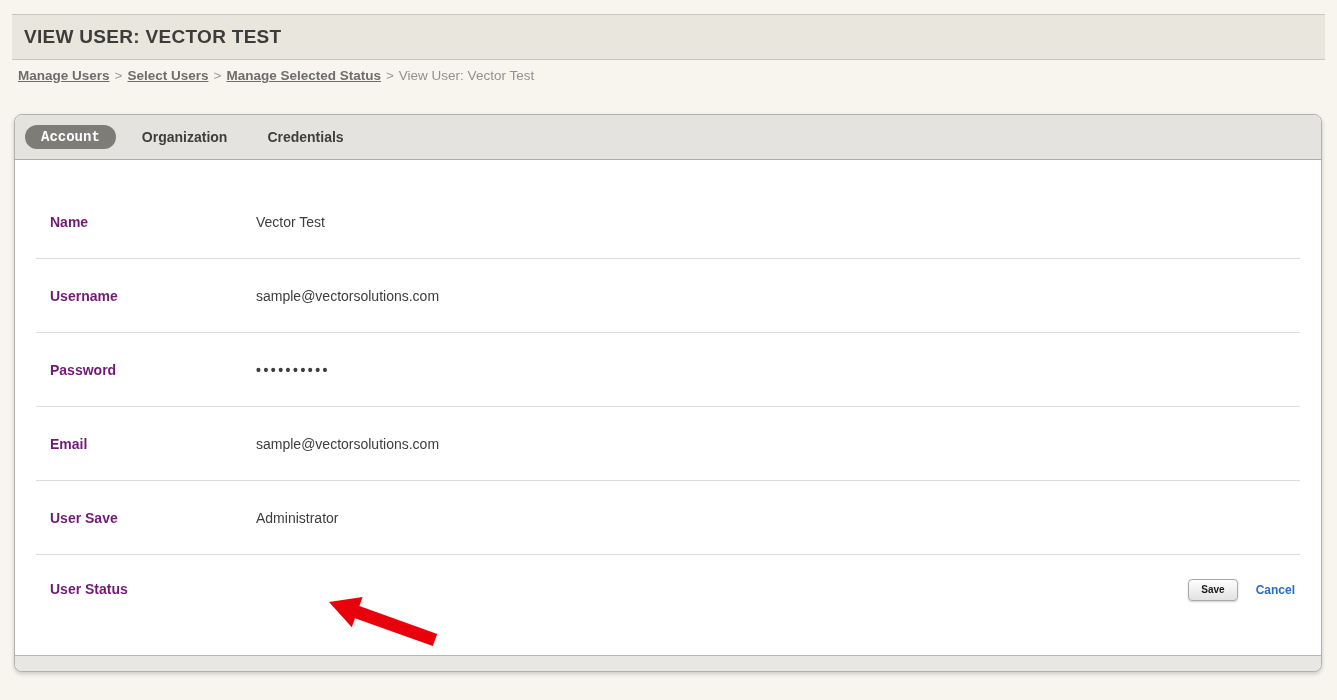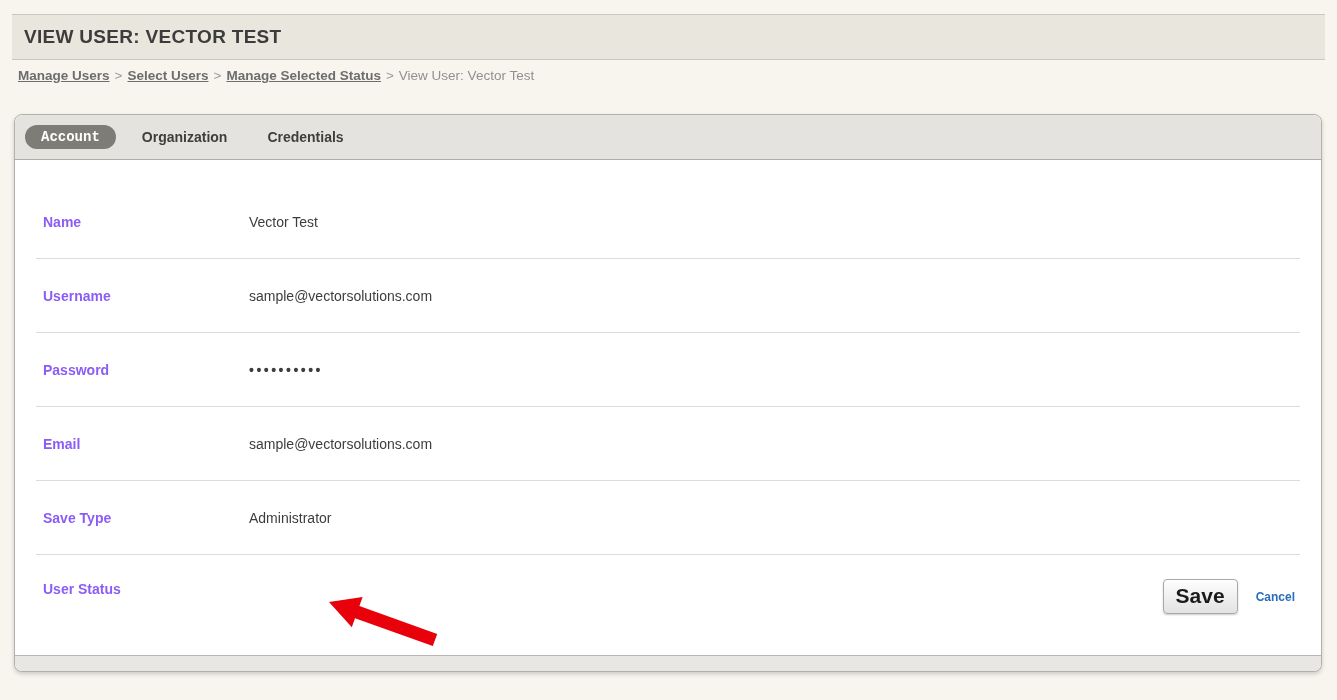--- a/index.html
+++ b/index.html
@@ -84,24 +84,24 @@
   .content { padding: 25px 21px 0 21px; }
   .row {
     height: 74px;
     display: flex;
     align-items: center;
     border-bottom: 1px solid #dcdcda;
   }
   .row:last-child { border-bottom: none; }
   .field-label {
     width: 206px;
-    margin-left: 7px;
+    margin-left: 14px;
     font-size: 14px;
     font-weight: bold;
-    color: #8b5cf6;
+    color: #701a75;
     flex-shrink: 0;
   }
   .field-value { font-size: 14px; color: #3d3d3d; }
   .field-value.masked {
     font-weight: bold;
     letter-spacing: 2.5px;
     font-size: 14px;
   }
 
   
@@ -141,21 +141,21 @@
 
   .actions {
     margin-left: auto;
     display: flex;
     align-items: center;
     margin-top: 6px;
     margin-right: 5px;
   }
   .save-btn {
     font-family: "Liberation Sans", sans-serif;
-    font-size: 21px;
+    font-size: 10px;
     font-weight: bold;
     color: #1a1a1a;
     background: linear-gradient(#fefefe, #e2e2e2);
     border: 1px solid #a9a9a9;
     border-radius: 4px;
     padding: 4px 12px 5px 12px;
     box-shadow: 0 1px 2px rgba(0,0,0,0.2);
     cursor: pointer;
     text-align: center;
   }
@@ -213,21 +213,21 @@
         <div class="field-label">Password</div>
         <div class="field-value masked">••••••••••</div>
       </div>
 
       <div class="row">
         <div class="field-label">Email</div>
         <div class="field-value">sample@vectorsolutions.com</div>
       </div>
 
       <div class="row">
-        <div class="field-label">Save Type</div>
+        <div class="field-label">User Save</div>
         <div class="field-value">Administrator</div>
       </div>
 
       <div class="row status-row">
         <div class="field-label">User Status</div>
 
 
         <svg class="annotation-arrow" width="120" height="56" viewBox="0 0 120 56">
           <polygon points="6,6 39.6,1 36.4,10 114.2,37.9 109.8,50.1 32,22.2 28.8,31.2" fill="#e8000b"></polygon>
         </svg>

